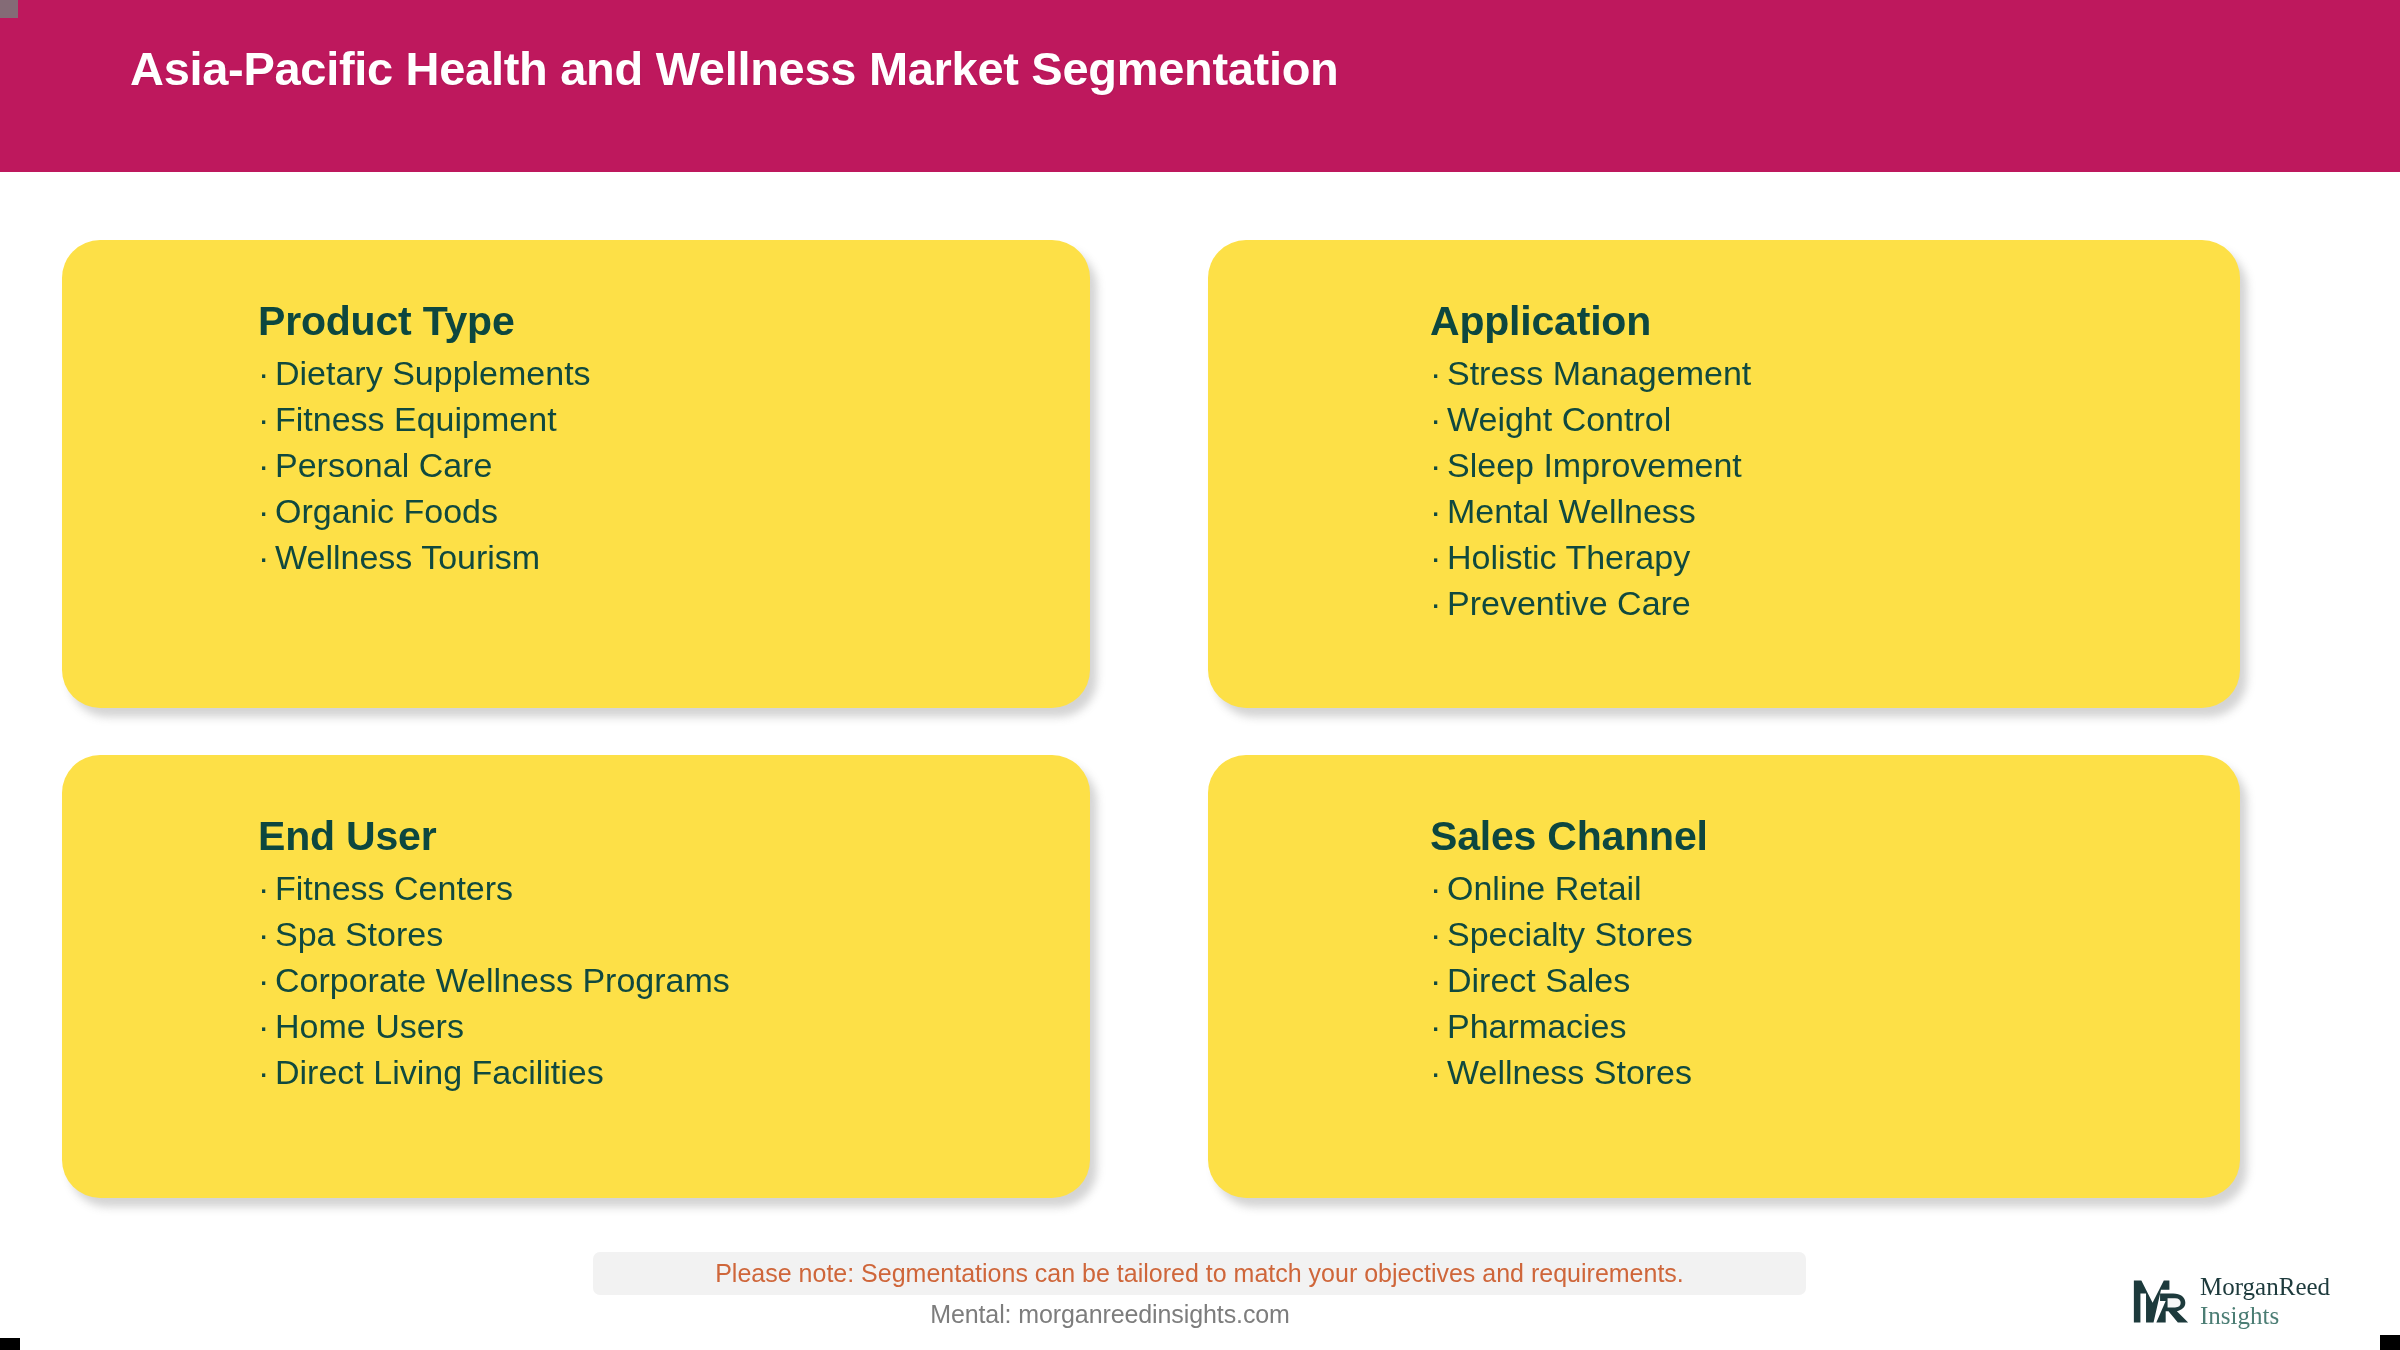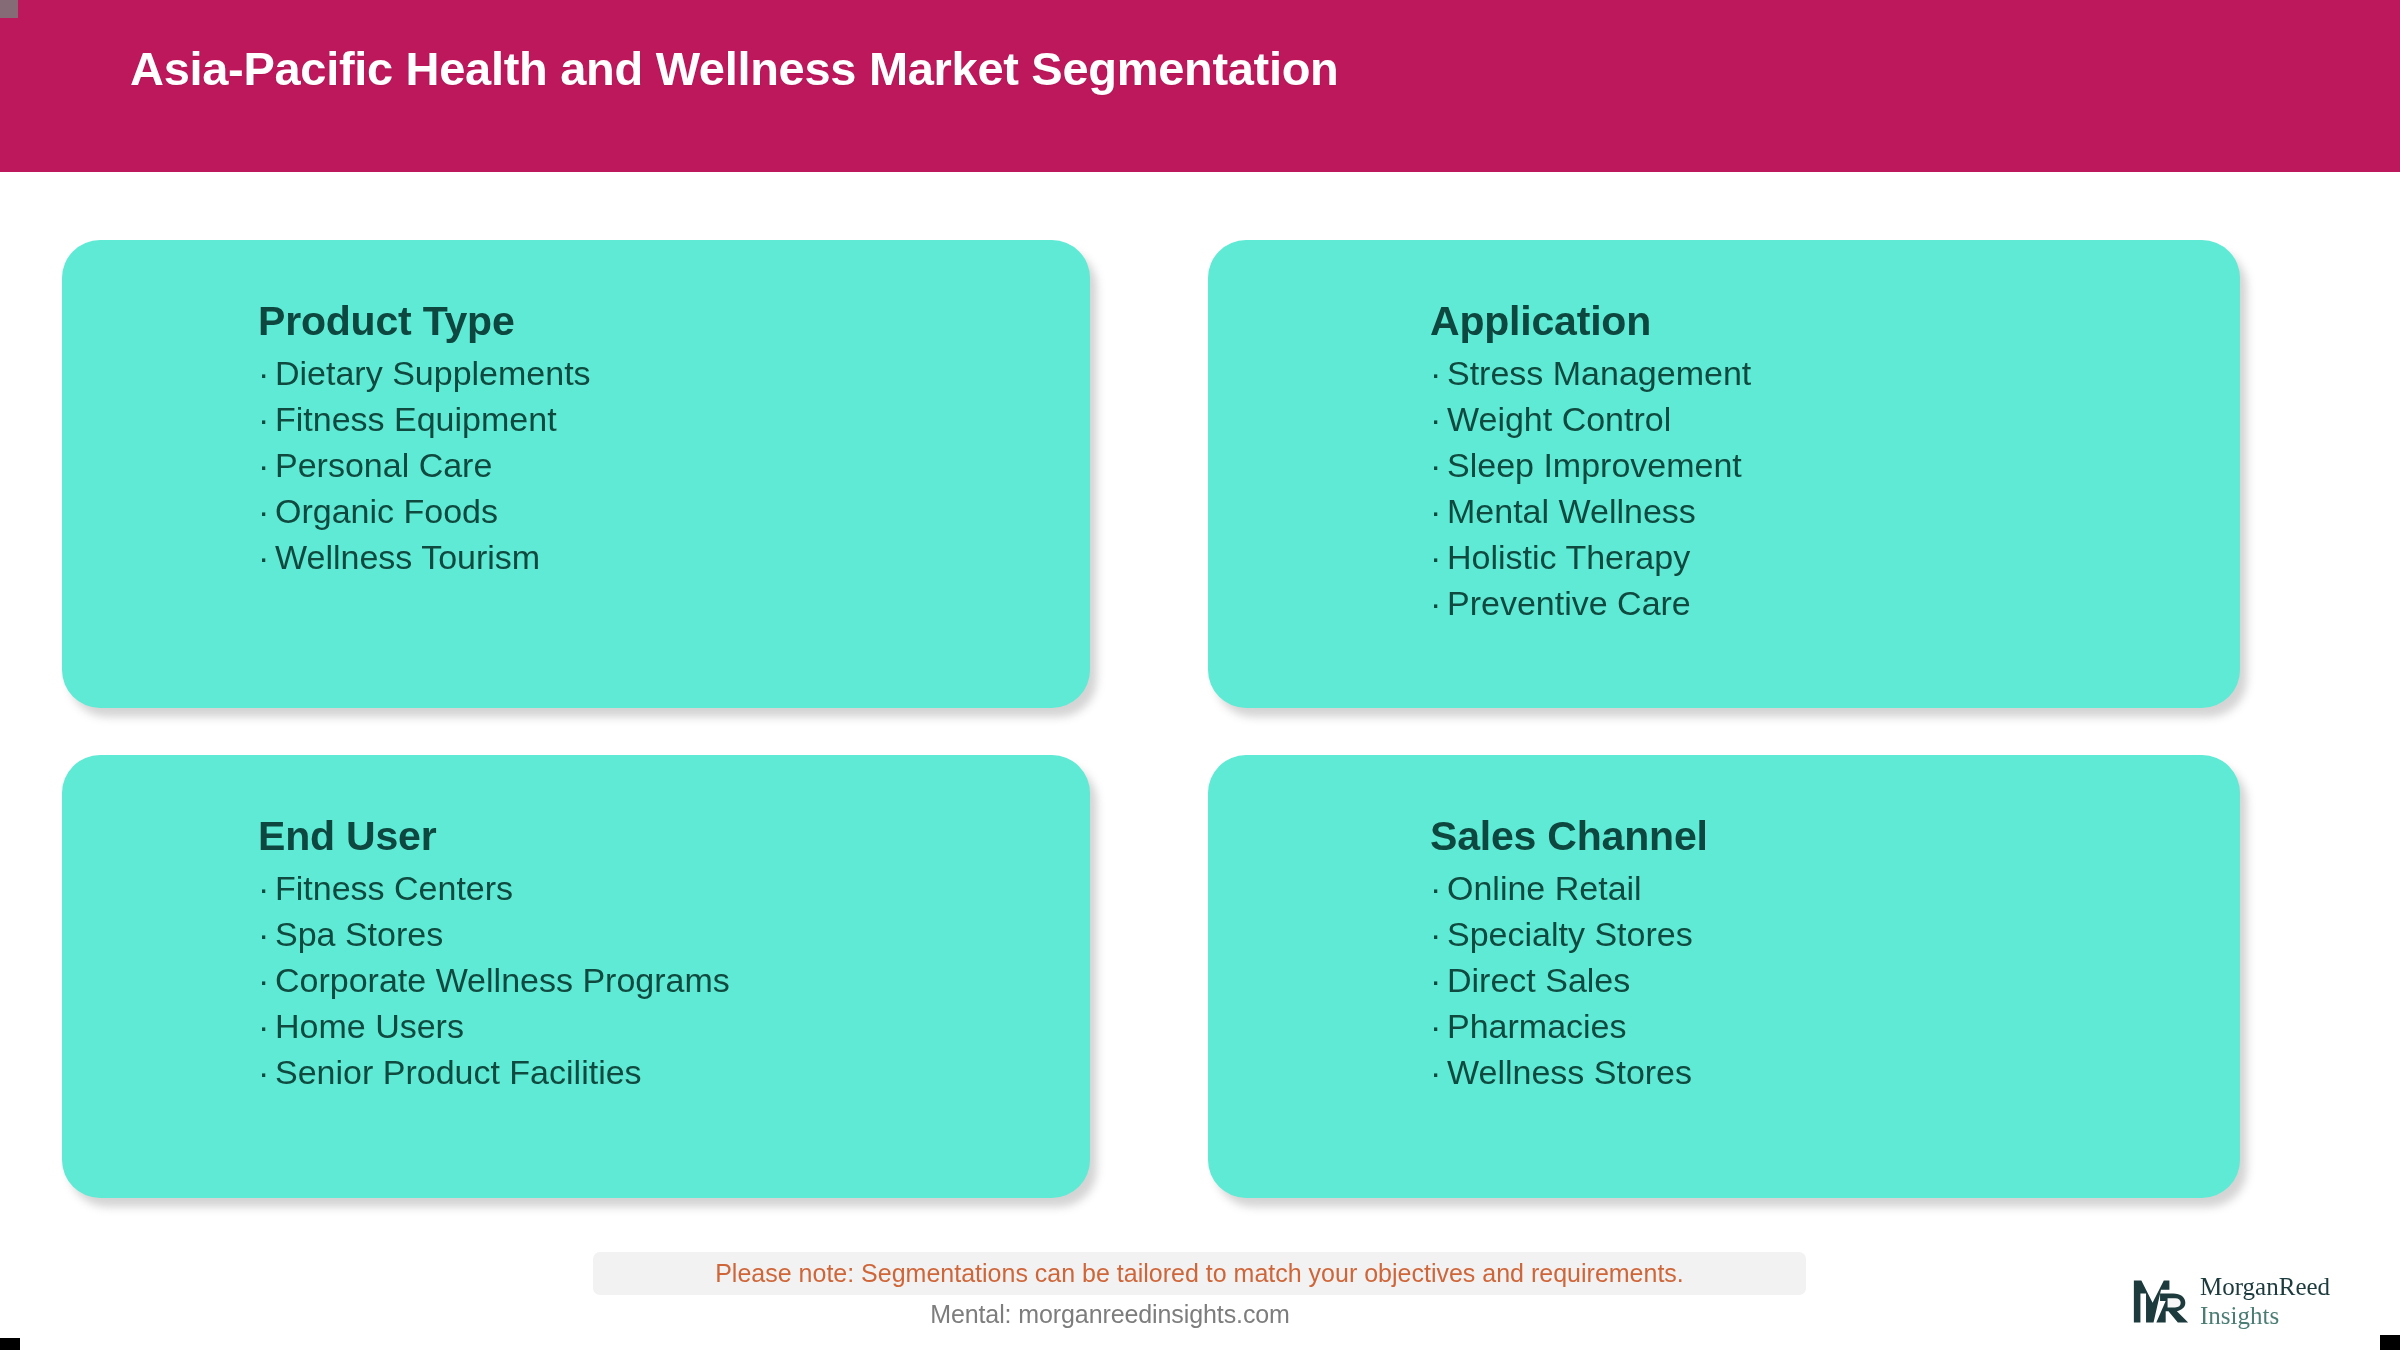--- a/index.html
+++ b/index.html
@@ -42,21 +42,21 @@
     color:#ffffff;
     letter-spacing:-0.3px;
     line-height:110px;
     white-space:nowrap;
     text-shadow:0 1px 2px rgba(0,0,0,.08);
   }
 
   
   .card {
     position:absolute;
-    background:#5eead4;
+    background:#fde047;
     border-radius:38px;
     box-shadow:7px 9px 9px rgba(120,120,120,.32);
   }
   #card-0 { left:62px;   top:240px;  width:1028px; height:468px; }
   #card-1 { left:1208px; top:240px;  width:1032px; height:468px; }
   #card-2 { left:62px;   top:755px;  width:1028px; height:443px; }
   #card-3 { left:1208px; top:755px;  width:1032px; height:443px; }
 
   .card-inner {
     position:absolute;
@@ -247,21 +247,21 @@
         <li>
           <span class="bullet">·</span>
           <span>Corporate Wellness Programs</span>
         </li>
         <li>
           <span class="bullet">·</span>
           <span>Home Users</span>
         </li>
         <li>
           <span class="bullet">·</span>
-          <span>Senior Product Facilities</span>
+          <span>Direct Living Facilities</span>
         </li>
       </ul>
     </div>
   </div>
 
   <div class="card" id="card-3">
     <div class="card-inner">
       <div class="card-title">Sales Channel</div>
       <ul class="card-list">
         <li>

